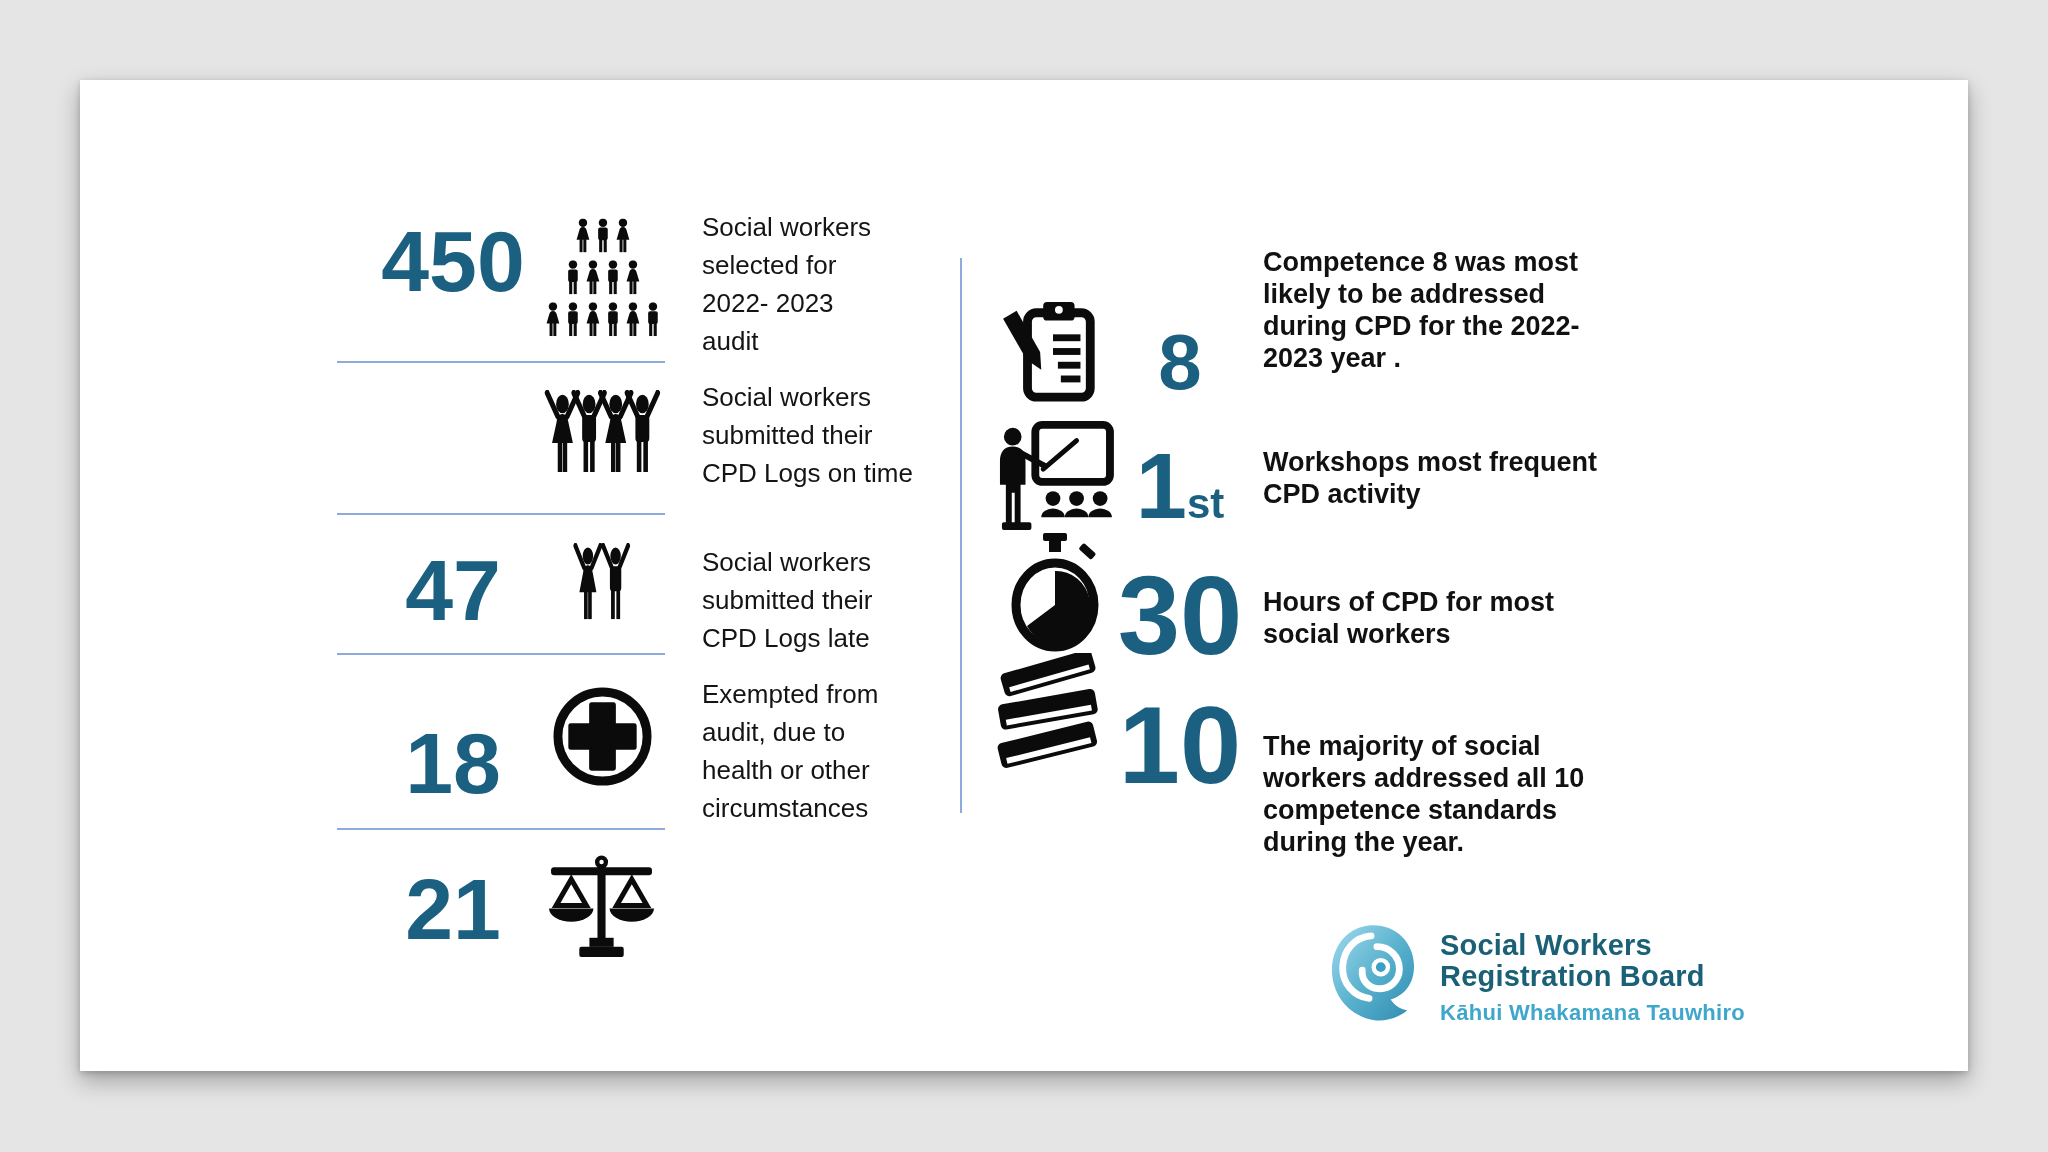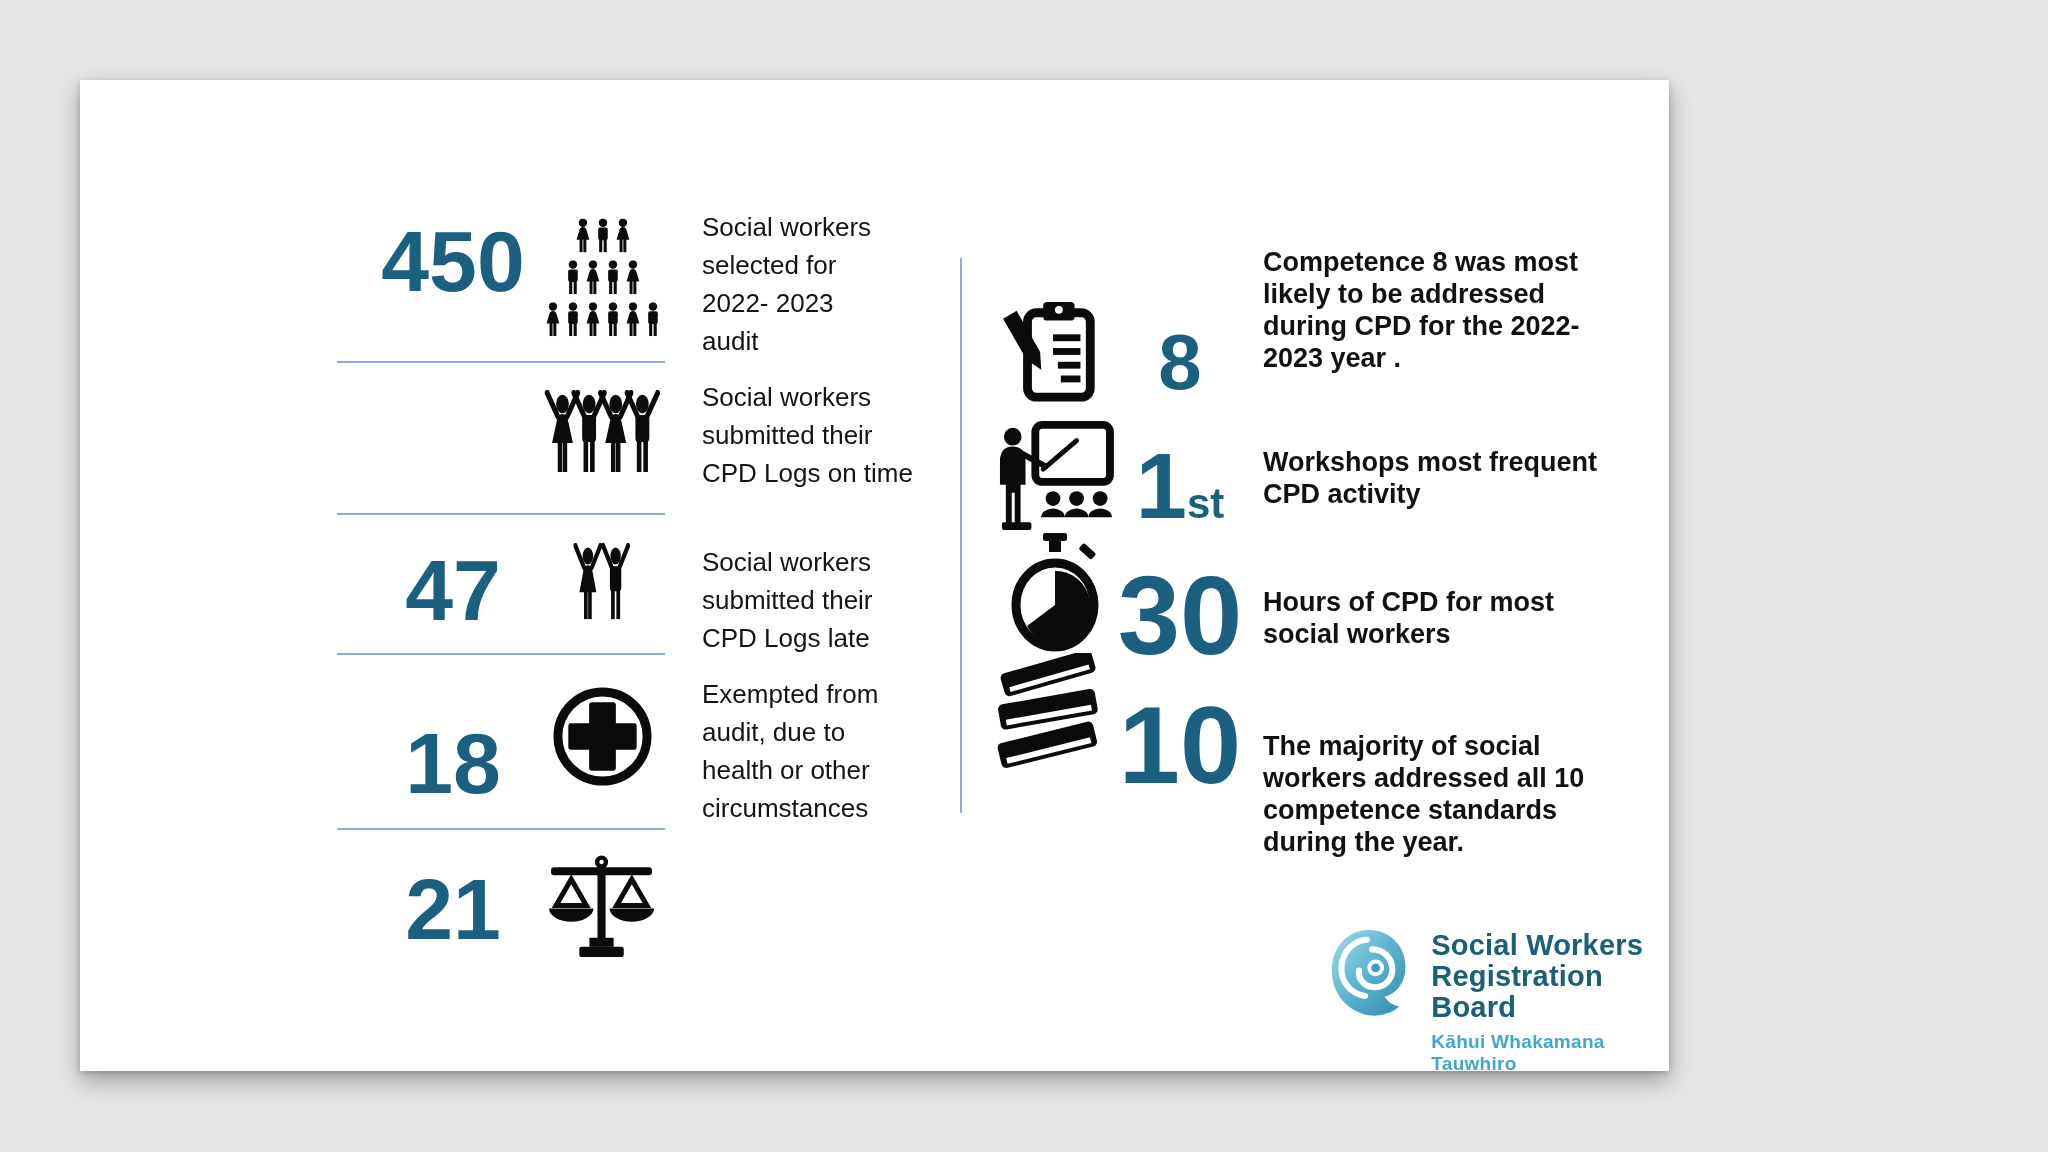--- a/index.html
+++ b/index.html
@@ -5,21 +5,21 @@
   * { margin:0; padding:0; box-sizing:border-box; }
   html,body { width:2048px; height:1152px; }
   body {
     font-family:"Liberation Sans", sans-serif;
     background:#e5e5e6;
     position:relative;
     overflow:hidden;
   }
   .stage { position:absolute; inset:0; }
   .card {
-    position:absolute; left:80px; top:80px; width:1589px; height:991px;
+    position:absolute; left:80px; top:80px; width:1888px; height:991px;
     background:#ffffff;
     box-shadow:0 10px 22px rgba(0,0,0,.30), 0 2px 6px rgba(0,0,0,.18);
   }
 
   
   .num {
     position:absolute; left:233px; width:280px; text-align:center;
     font-size:86px; font-weight:700; color:#1B6080; line-height:1;
   }
   .n1{top:138px} .n2{top:313px} .n3{top:467px} .n4{top:640px} .n5{top:786px}
@@ -66,21 +66,21 @@
     position:absolute; left:1183px; width:370px;
     font-size:27px; line-height:32px; font-weight:700; color:#111111; white-space:pre-line;
   }
   .rt1{top:166px} .rt2{top:366px} .rt3{top:506px} .rt4{top:650px}
 
   
   .logo { position:absolute; left:1250px; top:842px; display:flex; align-items:flex-start; }
   .logo-mark { width:86px; height:104px; }
   .logo-text { margin-left:24px; padding-top:8px; }
   .logo-line { font-size:29px; font-weight:700; color:#1A6076; line-height:31px; letter-spacing:.2px; }
-  .logo-tag  { font-size:19px; font-weight:700; color:#3FA7CB; margin-top:8px; letter-spacing:.3px; }
+  .logo-tag  { font-size:22px; font-weight:700; color:#3FA7CB; margin-top:8px; letter-spacing:.3px; }
 
   .icon-black { fill:#0b0b0b; }
   .defs-holder { position:absolute; width:0; height:0; overflow:hidden; }
 </style>
 </head>
 <body>
 
 <svg class="defs-holder" xmlns="http://www.w3.org/2000/svg" aria-hidden="true">
   <defs>
     <symbol id="sym-man" viewBox="0 0 20 34" preserveAspectRatio="none">

